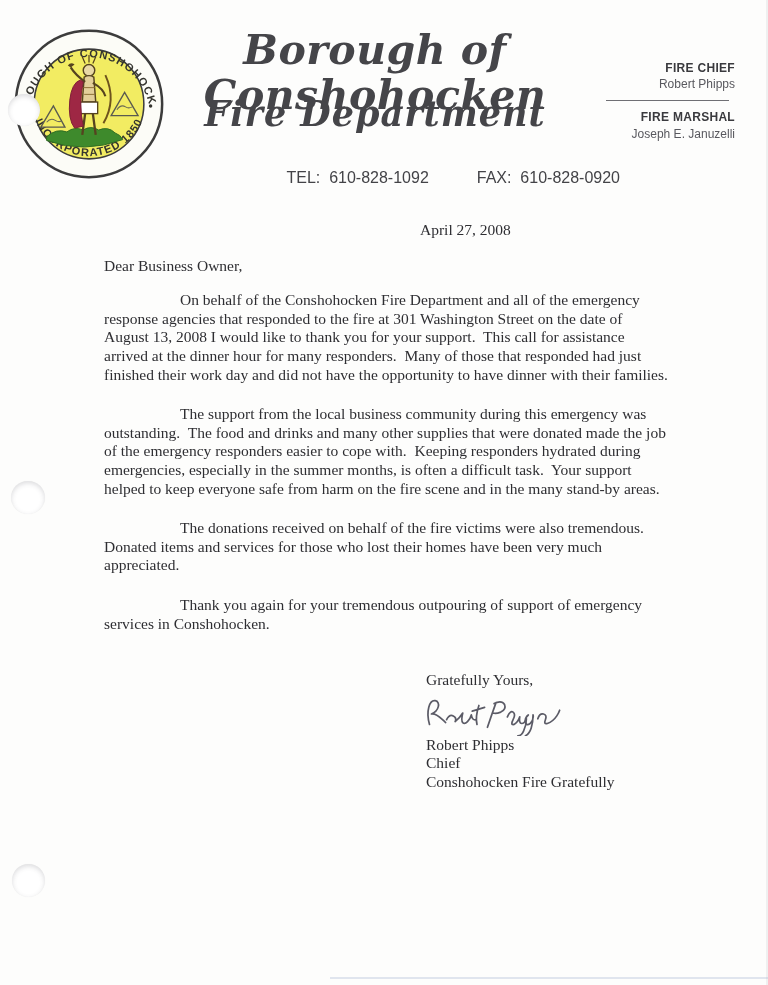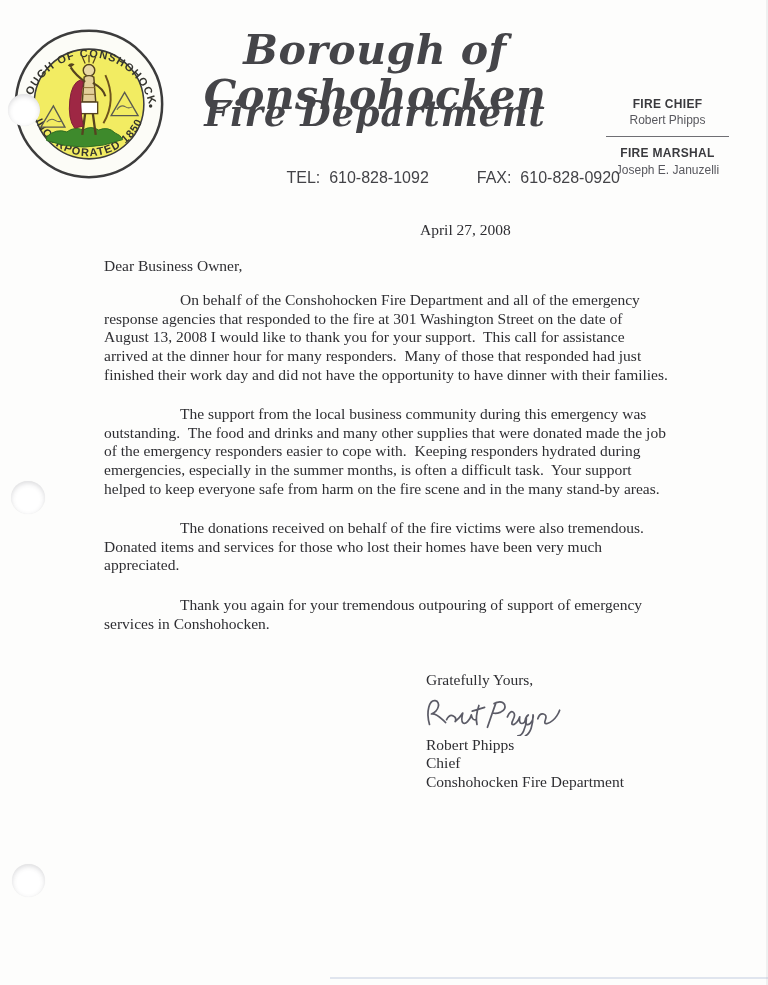--- a/index.html
+++ b/index.html
@@ -14,22 +14,22 @@
     position:absolute; left:160px; top:28px; width:430px; text-align:center;
     font-family:"DejaVu Serif", serif; font-style:italic; font-weight:600;
     font-size:41px; color:#454549; letter-spacing:0.5px; line-height:1.1;
   }
   .dept-title {
     position:absolute; left:160px; top:93px; width:430px; text-align:center;
     font-family:"DejaVu Serif", serif; font-style:italic; font-weight:600;
     font-size:35px; color:#454549; letter-spacing:1px;
   }
   .officials {
-    position:absolute; left:600px; top:60px; width:135px; text-align:center;
-    font-family:"Liberation Sans", sans-serif; font-size:12px; line-height:1.35;margin-top:36px;
+    position:absolute; left:600px; top:60px; width:135px; text-align:right;
+    font-family:"Liberation Sans", sans-serif; font-size:12px; line-height:1.35;
   }
   .officials .o-title { font-weight:bold; color:#3a3a3e; letter-spacing:0.3px; }
   .officials .o-name  { color:#58585e; }
   .officials .o-rule  { border:none; border-top:1.5px solid #6f6f74; margin:8px 6px; }
   .addr-line {
     position:absolute; left:130px; top:147px; width:490px; text-align:center;
     font-family:"Liberation Sans", sans-serif; font-size:16px; color:#434347;
     white-space:pre-wrap;
   }
   .phone-line {
@@ -144,21 +144,21 @@
           <path d="M62,14 q-4,12 -2,20 M55,20 l13,-4"></path>
           <path d="M78,12 q8,-4 11,1 q2,5 -4,8 q-5,2 -8,1 M80,11 q-5,14 -9,26"></path>
           <path d="M92,26 q3,-7 6,-5 q3,2 0,8 q-3,6 1,5 q4,-2 6,-8 q-1,7 2,7 q3,0 5,-5 q0,7 -3,13 q-2,5 -6,5"></path>
           <path d="M114,24 q-4,3 -3,8 q1,4 5,1 q4,-4 3,-9 q0,8 -2,14 q-2,6 -6,8"></path>
           <path d="M124,28 q2,-6 6,-5 q4,1 2,6 q-2,5 2,4 q6,-2 10,-8 q2,-3 3,-6"></path>
         </g>
       </svg>
       <div class="signer">
         <div>Robert Phipps</div>
         <div>Chief</div>
-        <div>Conshohocken Fire Department</div>
+        <div>Conshohocken Fire Gratefully</div>
       </div>
     </div>
   </div>
 
   <div class="punch punch-1"></div>
   <div class="punch punch-2"></div>
   <div class="punch punch-3"></div>
   <div class="edge-right"></div>
   <div class="scan-line"></div>
 </div>

